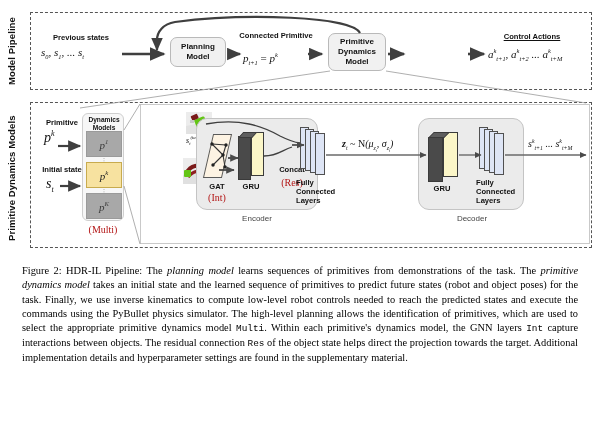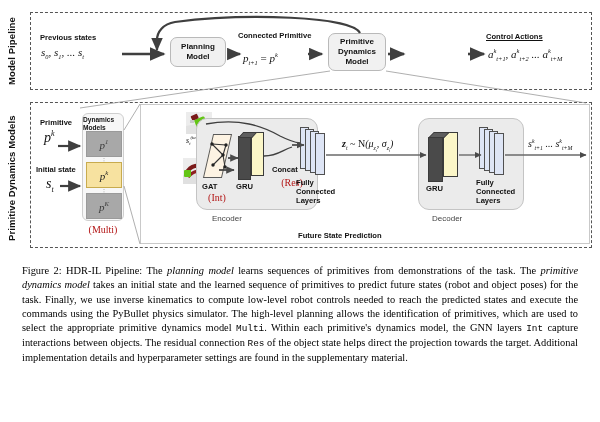--- a/index.html
+++ b/index.html
@@ -52,20 +52,21 @@
     color:#111;
     padding:2px 3px;
   }
 
   
   .lbl {
     position:absolute;
     font-size:7.6px;
     font-weight:bold;
     color:#111;
+    text-align:center;
     line-height:1.2;
     white-space:nowrap;
   }
   .math {
     position:absolute;
     font-family:"Liberation Serif", serif;
     font-style:italic;
     color:#111;
     white-space:nowrap;
     line-height:1;
@@ -309,21 +310,20 @@
     <div class="plane" style="left:5px;  top:2px;  width:9px; height:42px;"></div>
     <div class="plane" style="left:10px; top:4px;  width:9px; height:42px;"></div>
     <div class="plane" style="left:15px; top:6px;  width:10px;height:42px;"></div>
   </div>
   <div class="lbl" style="left:476px; top:178px; width:46px; white-space:normal; text-align:left;">Fully Connected Layers</div>
 
   <div class="math" style="left:528px; top:139px; font-size:10px;">
     s<sup>k</sup><sub>t+1</sub> ... s<sup>k</sup><sub>t+M</sub>
   </div>
 
-  <div class="lbl" style="left:298px; top:231px; width:120px; font-size:7.6px;">Future State Prediction</div>
 
   <svg class="overlay">
     <defs>
       <marker id="ah" markerWidth="7" markerHeight="7" refX="5.4" refY="2.6" orient="auto">
         <path d="M0,0 L6,2.6 L0,5.2 z" fill="#3f3f3f"></path>
       </marker>
       <marker id="ahs" markerWidth="6" markerHeight="6" refX="4.6" refY="2.2" orient="auto">
         <path d="M0,0 L5,2.2 L0,4.4 z" fill="#4a4a4a"></path>
       </marker>
     </defs>

